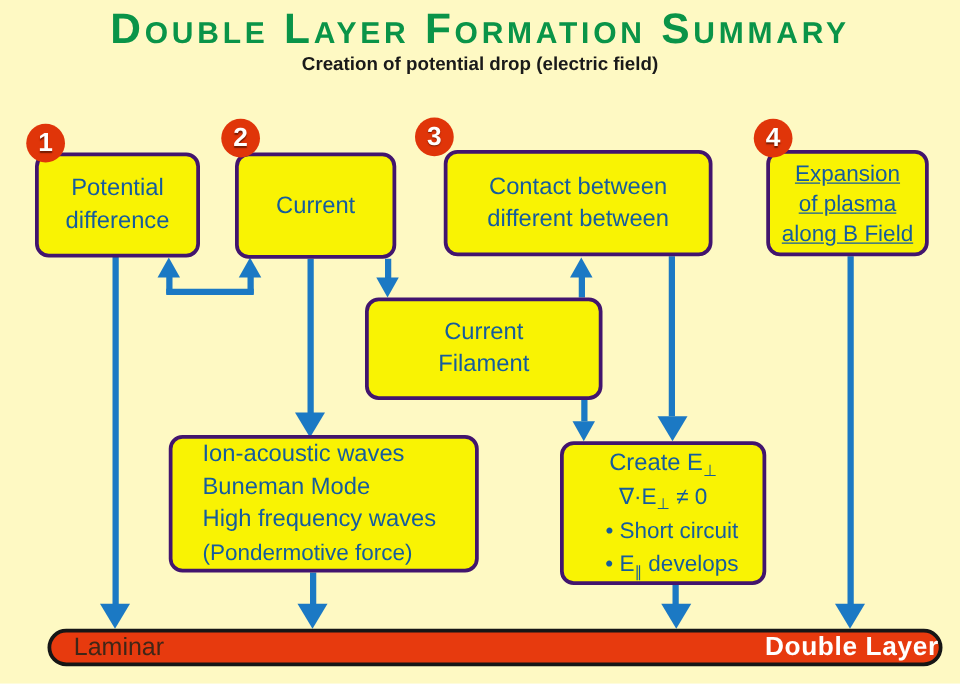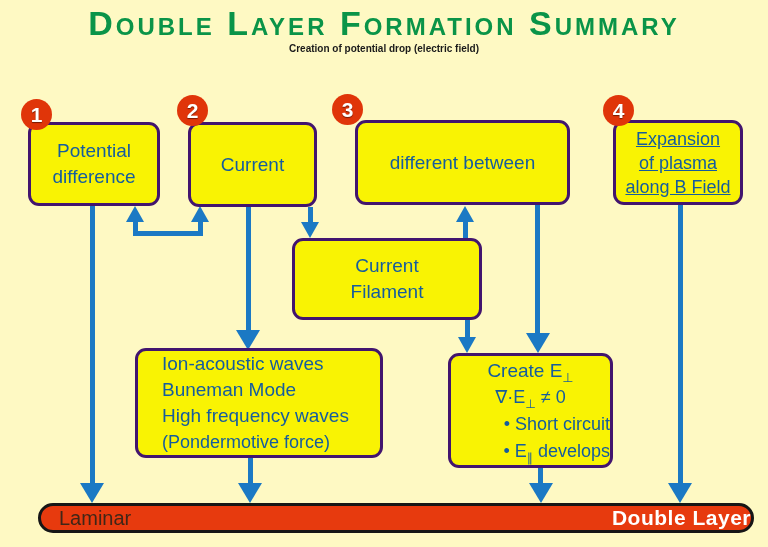--- a/index.html
+++ b/index.html
@@ -12,21 +12,21 @@
     position:relative; width:768px; height:547px; background:#fef9c3;
     font-family:"Liberation Sans", sans-serif; overflow:hidden;
   }
   .title{
     position:absolute; top:4px; left:0; width:100%; text-align:center;
     font-variant:small-caps; font-weight:bold; font-size:34px;
     letter-spacing:3px; color:var(--title-green);
   }
   .subtitle{
     position:absolute; top:43px; left:0; width:100%; text-align:center;
-    font-weight:bold; font-size:10px; color:#1a1a1a;
+    font-weight:bold; font-size:15px; color:#1a1a1a;
   }
   .ybox{
     position:absolute; background:var(--box-fill);
     border:3px solid var(--box-border); border-radius:11px;
     display:flex; flex-direction:column; justify-content:center;
     color:var(--box-text); font-size:19px; line-height:26px;
     text-align:center; box-sizing:border-box;
   }
   .ybox.leftalign{text-align:left; padding-left:24px;}
   .badge{
@@ -50,21 +50,21 @@
     position:absolute; left:18px; top:0; height:24px; line-height:24px;
     font-size:20px; color:var(--laminar-text); opacity:.9;
   }
   .bar-center{
     position:absolute; left:0; top:0; width:100%; height:24px; line-height:24px;
     text-align:right; color:var(--bar-text); font-weight:900; font-size:21px;
     letter-spacing:.5px;
   }
   sub{font-size:.68em; line-height:0;}
   .eq{font-size:18px;}
-  .bullet-line{padding-left:14px; text-align:right; font-size:18px; line-height:27px;}
+  .bullet-line{padding-left:14px; text-align:center; font-size:18px; line-height:27px;}
   .small-line{font-size:18px;}
 </style>
 </head>
 <body>
 
 <div id="canvas">
 
   <div class="title">Double Layer Formation Summary</div>
   <div class="subtitle">Creation of potential drop (electric field)</div>
 
@@ -117,20 +117,21 @@
   <div class="ybox" style="left:28px; top:122px; width:132px; height:84px;">
     <div>Potential</div>
     <div>difference</div>
   </div>
 
   <div class="ybox" style="left:188px; top:122px; width:129px; height:85px;">
     <div>Current</div>
   </div>
 
   <div class="ybox" style="left:355px; top:120px; width:215px; height:85px;">
+    <div>Contact between</div>
     <div>different between</div>
   </div>
 
   <div class="ybox" style="left:613px; top:120px; width:130px; height:85px; font-size:18px; line-height:24px;text-decoration:underline;">
     <div>Expansion</div>
     <div>of plasma</div>
     <div>along B Field</div>
   </div>
 
   <div class="ybox" style="left:292px; top:238px; width:190px; height:82px;">

